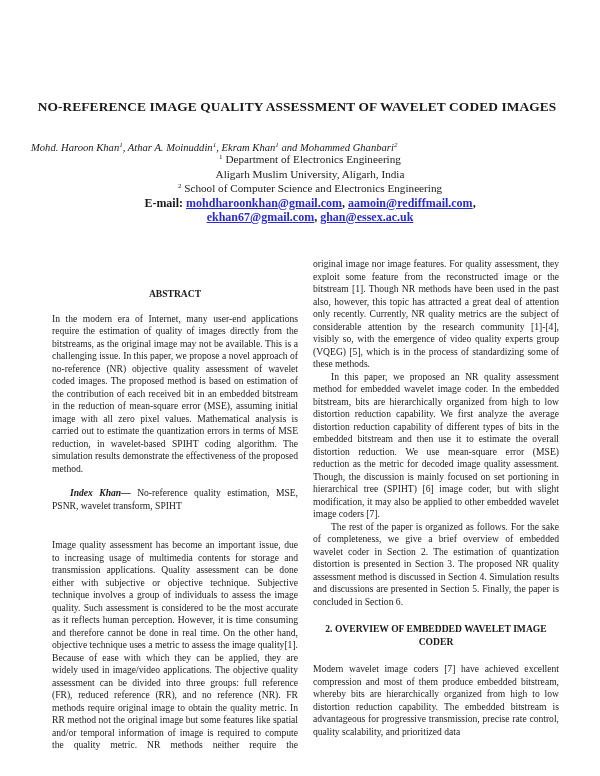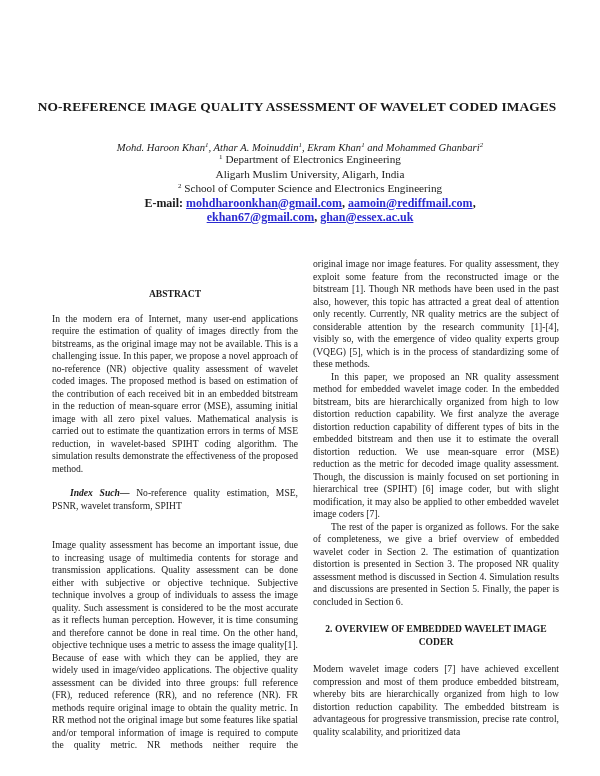--- a/index.html
+++ b/index.html
@@ -1,20 +1,20 @@
 <!DOCTYPE html>
 <html><head>
   <meta charset="utf-8">
   <style>
     html, body { margin: 0; padding: 0; background: #ffffff; }
     body { width: 600px; height: 776px; position: relative; overflow: hidden;
            font-family: "Liberation Serif", "DejaVu Serif", serif; color: #1a1a1a; }
     .title { position: absolute; left: 37px; top: 98px; width: 520px; text-align: center;
              font-weight: bold; font-size: 13.4px; line-height: 17px; letter-spacing: 0.1px; }
-    .authors { position: absolute; left: 40px; top: 141px; width: 520px; text-align: center;
+    .authors { position: absolute; left: 31px; top: 141px; width: 520px; 
                font-style: italic; font-size: 10.6px; line-height: 13px; }
     .authors sup, .affil sup { font-size: 7px; vertical-align: 4px; line-height: 0; }
     .affil { position: absolute; left: 120px; top: 152px; width: 380px; text-align: center;
              font-size: 11.2px; line-height: 14.5px; }
     .affil .email { font-size: 12px; line-height: 14px; font-weight: bold; }
     .affil a { color: #2a2ad0; text-decoration: underline; }
     .col { position: absolute; top: 258px; width: 246px; font-size: 9.6px; line-height: 12.5px;
            text-align: justify; }
     .col.left { left: 52px; margin-top: 30px; }
     .col.right { left: 313px; top: 258px; }
@@ -42,21 +42,21 @@
     <span>E-mail: </span><a>mohdharoonkhan@gmail.com</a>, <a>aamoin@rediffmail.com</a>,<br>
     <a>ekhan67@gmail.com</a>, <a>ghan@essex.ac.uk</a>
   </div>
 </div>
 
 <div class="col left">
   <p class="heading">ABSTRACT</p>
   <div class="gap-s"></div>
   <p>In the modern era of Internet, many user-end applications require the estimation of quality of images directly from the bitstreams, as the original image may not be available. This is a challenging issue. In this paper, we propose a novel approach of no-reference (NR) objective quality assessment of wavelet coded images. The proposed method is based on estimation of the contribution of each received bit in an embedded bitstream in the reduction of mean-square error (MSE), assuming initial image with all zero pixel values. Mathematical analysis is carried out to estimate the quantization errors in terms of MSE reduction, in wavelet-based SPIHT coding algorithm. The simulation results demonstrate the effectiveness of the proposed method.</p>
   <div class="gap-s"></div>
-  <p class="indent index-terms"><b>Index Such—</b><span> No-reference quality estimation, MSE, PSNR, wavelet transform, SPIHT</span></p>
+  <p class="indent index-terms"><b>Index Khan—</b><span> No-reference quality estimation, MSE, PSNR, wavelet transform, SPIHT</span></p>
   <div class="gap-m"></div>
   <div class="gap-s"></div>
   <p style="height: auto; overflow: hidden; text-align-last: justify;">Image quality assessment has become an important issue, due to increasing usage of multimedia contents for storage and transmission applications. Quality assessment can be done either with subjective or objective technique. Subjective technique involves a group of individuals to assess the image quality. Such assessment is considered to be the most accurate as it reflects human perception. However, it is time consuming and therefore cannot be done in real time. On the other hand, objective technique uses a metric to assess the image quality[1]. Because of ease with which they can be applied, they are widely used in image/video applications. The objective quality assessment can be divided into three groups: full reference (FR), reduced reference (RR), and no reference (NR). FR methods require original image to obtain the quality metric. In RR method not the original image but some features like spatial and/or temporal information of image is required to compute the quality metric. NR methods neither require the</p>
 </div>
 
 <div class="col right">
   <p id="p1cont">original image nor image features. For quality assessment, they exploit some feature from the reconstructed image or the bitstream [1]. Though NR methods have been used in the past also, however, this topic has attracted a great deal of attention only recently. Currently, NR quality metrics are the subject of considerable attention by the research community [1]-[4], visibly so, with the emergence of video quality experts group (VQEG) [5], which is in the process of standardizing some of these methods.</p>
   <p class="indent">In this paper, we proposed an NR quality assessment method for embedded wavelet image coder. In the embedded bitstream, bits are hierarchically organized from high to low distortion reduction capability. We first analyze the average distortion reduction capability of different types of bits in the embedded bitstream and then use it to estimate the overall distortion reduction. We use mean-square error (MSE) reduction as the metric for decoded image quality assessment. Though, the discussion is mainly focused on set portioning in hierarchical tree (SPIHT) [6] image coder, but with slight modification, it may also be applied to other embedded wavelet image coders [7].</p>
   <p class="indent">The rest of the paper is organized as follows. For the sake of completeness, we give a brief overview of embedded wavelet coder in Section 2. The estimation of quantization distortion is presented in Section 3. The proposed NR quality assessment method is discussed in Section 4. Simulation results and discussions are presented in Section 5. Finally, the paper is concluded in Section 6.</p>
   <div class="gap-m"></div>

